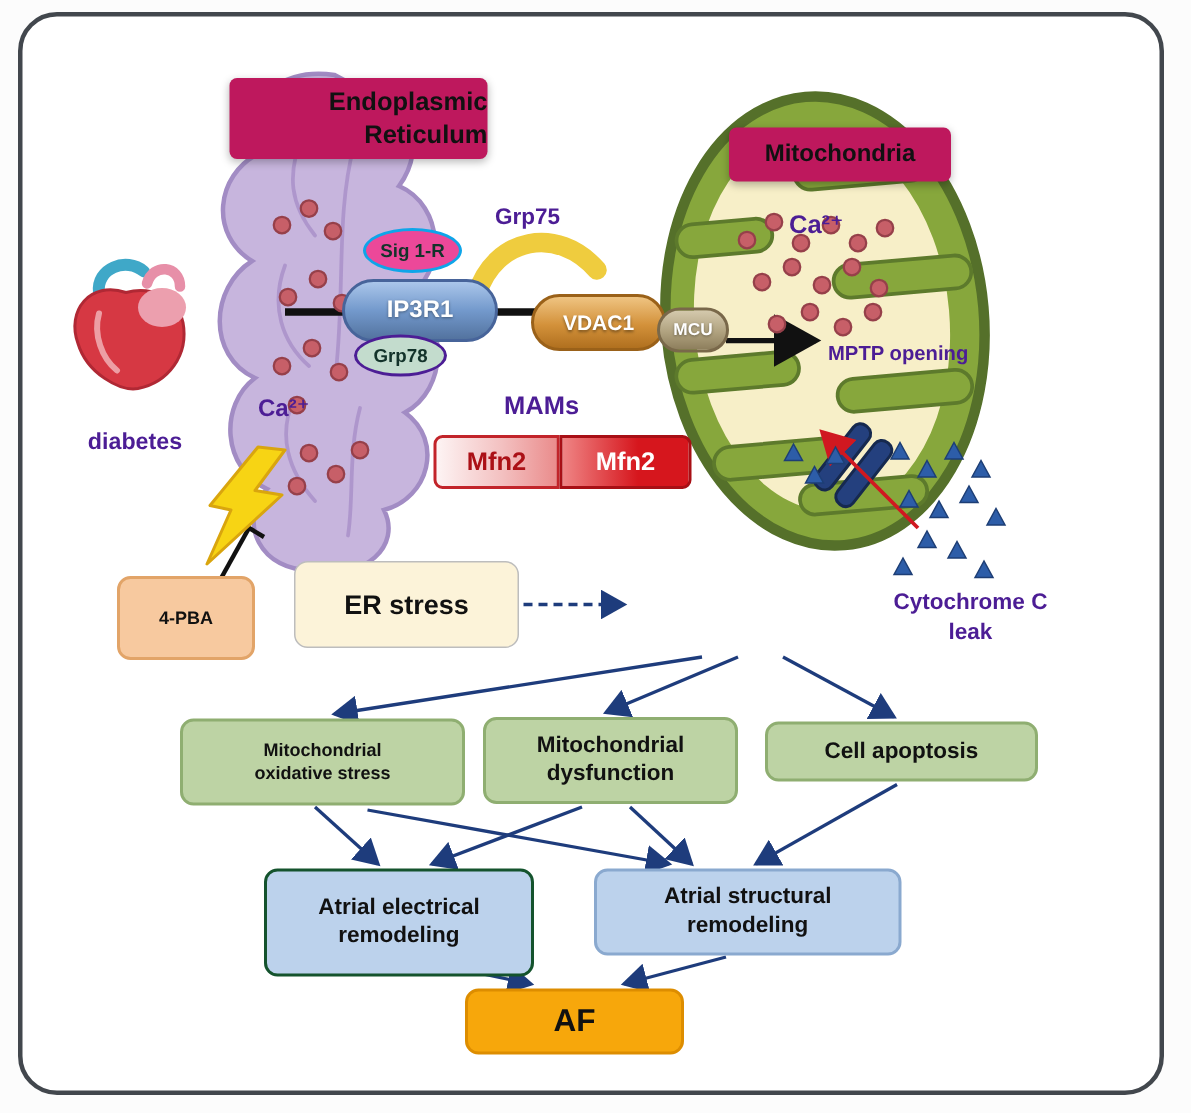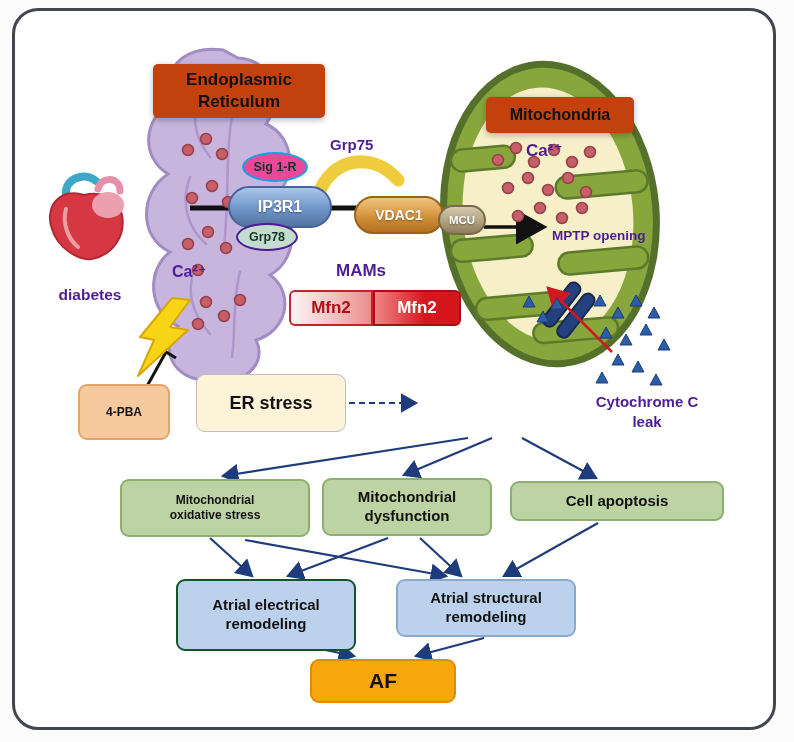--- a/index.html
+++ b/index.html
@@ -2,23 +2,23 @@
 <html><head>
 <meta charset="utf-8">
 <style>
   html,body { margin:0; padding:0; background:#f4f4f4; font-family:"Liberation Sans","DejaVu Sans",sans-serif; }
   #canvas { position:relative; width:794px; height:742px; background:#fcfcfc; overflow:hidden; }
   #frame { position:absolute; left:12px; top:8px; width:764px; height:722px; border:3px solid #42474d;
            border-radius:26px; background:#ffffff; box-sizing:border-box; z-index:0; }
   .abs { position:absolute; }
   .layer { position:absolute; left:0; top:0; pointer-events:none; }
   .z1{z-index:1}.z2{z-index:2}.z3{z-index:3}.z4{z-index:4}.z5{z-index:5}
-  .titlebox { background:#c2410c; border-radius:5px; box-shadow:0 2px 6px rgba(0,0,0,.28);
-              display:flex; align-items:center; justify-content:center; text-align:center;
-              font-weight:bold; color:#111;margin-top:12px; }
+  .titlebox { background:#be185d; border-radius:5px; box-shadow:0 2px 6px rgba(0,0,0,.28);
+              display:flex; align-items:center; justify-content:center; text-align:right;
+              font-weight:bold; color:#111; }
   .fbox { border-radius:9px; display:flex; align-items:center; justify-content:center; text-align:center;
           font-weight:bold; color:#111; box-sizing:border-box; line-height:1.25; }
   .cyl { display:flex; align-items:center; justify-content:center; font-weight:bold; color:#fff;
          text-shadow:0 1px 2px rgba(0,0,0,.4); box-sizing:border-box; }
   .oval { display:flex; align-items:center; justify-content:center; font-weight:bold; border-radius:50%;
           color:#13332a; box-sizing:border-box; }
   .lbl { font-weight:bold; color:#4c1d95; }
   
   #er-title   { left:153px; top:52px;  width:172px; height:54px; font-size:17px; line-height:1.3; }
   #mito-title { left:486px; top:85px;  width:148px; height:36px; font-size:16px; }
@@ -36,23 +36,23 @@
                 display:flex; align-items:center; justify-content:center; font-weight:bold; color:#ab1016;
                 background:linear-gradient(90deg,#fdf4f4 0%,#f3c0c0 55%,#ea8c8c 100%); border:2px solid #c2242a; box-sizing:border-box;}
   #mfn2-right { left:373px; top:290px; width:88px; height:36px; border-radius:0 6px 6px 0; font-size:17px;
                 display:flex; align-items:center; justify-content:center; font-weight:bold; color:#ffffff;
                 background:linear-gradient(90deg,#ef8585 0%,#d6161d 60%); border:2px solid #a80f15; box-sizing:border-box;}
   #pba-box      { left:78px;  top:384px; width:92px;  height:56px; font-size:12px; background:#f7c99f; border:2px solid #e2a468; }
   #erstress-box { left:196px; top:374px; width:150px; height:58px; font-size:18px; background:#fcf3d9; border:1.5px solid #bdbdbd; }
   #overload-box { left:424px; top:365px; width:144px; height:72px; font-size:15.5px; background:#f6c3a0; border:1.5px solid #dda273; padding:4px 10px; }
   #ox-box   { left:120px; top:479px; width:190px; height:58px; font-size:12px; background:#bdd3a4; border:2px solid #8fae71; padding:0 28px; }
   #dys-box  { left:322px; top:478px; width:170px; height:58px; font-size:15px; background:#bdd3a4; border:2px solid #8fae71; padding:0 20px; }
-  #apo-box  { left:510px; top:481px; width:214px; height:40px; font-size:15px; background:#bdd3a4; border:2px solid #8fae71; }
+  #apo-box  { left:510px; top:481px; width:182px; height:40px; font-size:15px; background:#bdd3a4; border:2px solid #8fae71; }
   #elec-box { left:176px; top:579px; width:180px; height:72px; font-size:15px; background:#bcd2ec; border:2px solid #14532d; padding:0 25px; }
-  #str-box  { left:396px; top:579px; width:180px; height:58px; font-size:15px; background:#bcd2ec; border:2px solid #8aa9cf; padding:0 25px; }
+  #str-box  { left:396px; top:579px; width:205px; height:58px; font-size:15px; background:#bcd2ec; border:2px solid #8aa9cf; padding:0 25px; }
   #af-box   { left:310px; top:659px; width:146px; height:44px; font-size:21px; background:#f7a70b; border:2px solid #dd8d00; }
   
   #grp75-lbl { left:330px; top:136px; font-size:15px; }
   #ca-er     { left:172px; top:262px; font-size:16px; }
   #ca-mito   { left:526px; top:140px; font-size:17px; }
   #mams-lbl  { left:336px; top:261px; font-size:17px; }
   #mptp-lbl  { left:552px; top:228px; font-size:13.5px; width:118px; }
   #cytc-lbl  { left:592px; top:392px; width:110px; font-size:15px; text-align:center; line-height:1.3; }
   #diab-lbl  { left:44px;  top:286px; width:92px;  font-size:15.5px; text-align:center; }
 </style>

